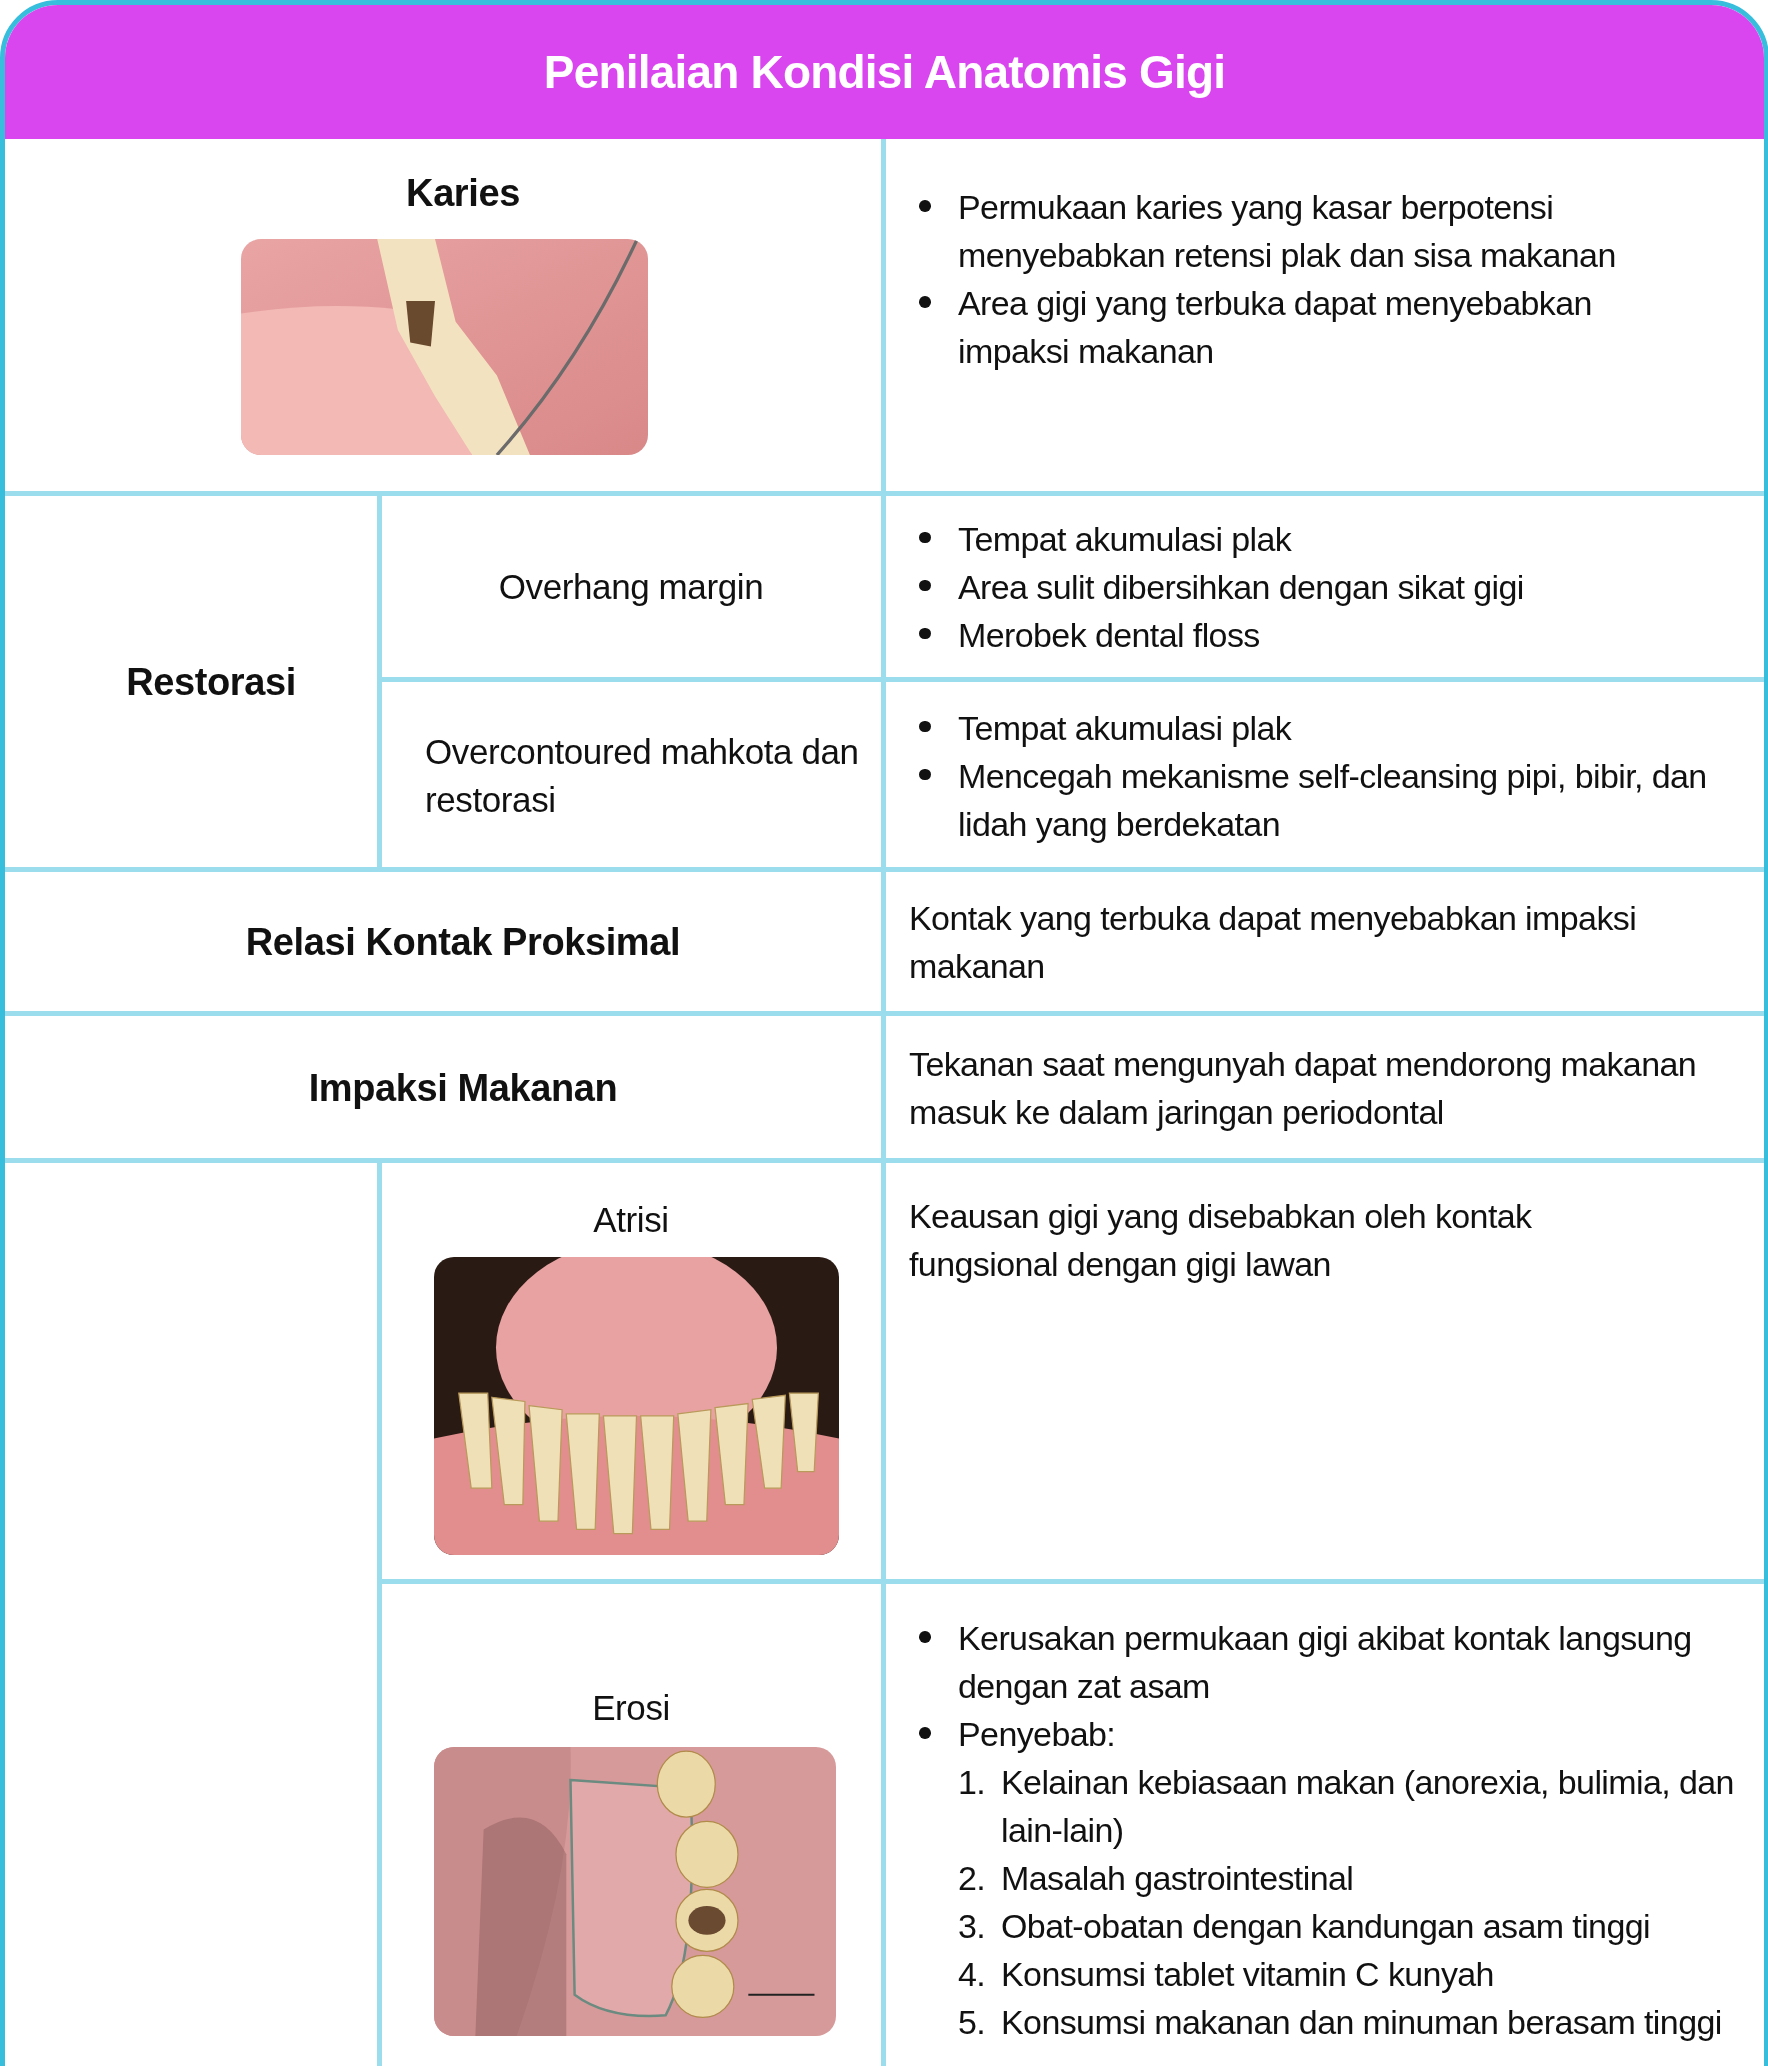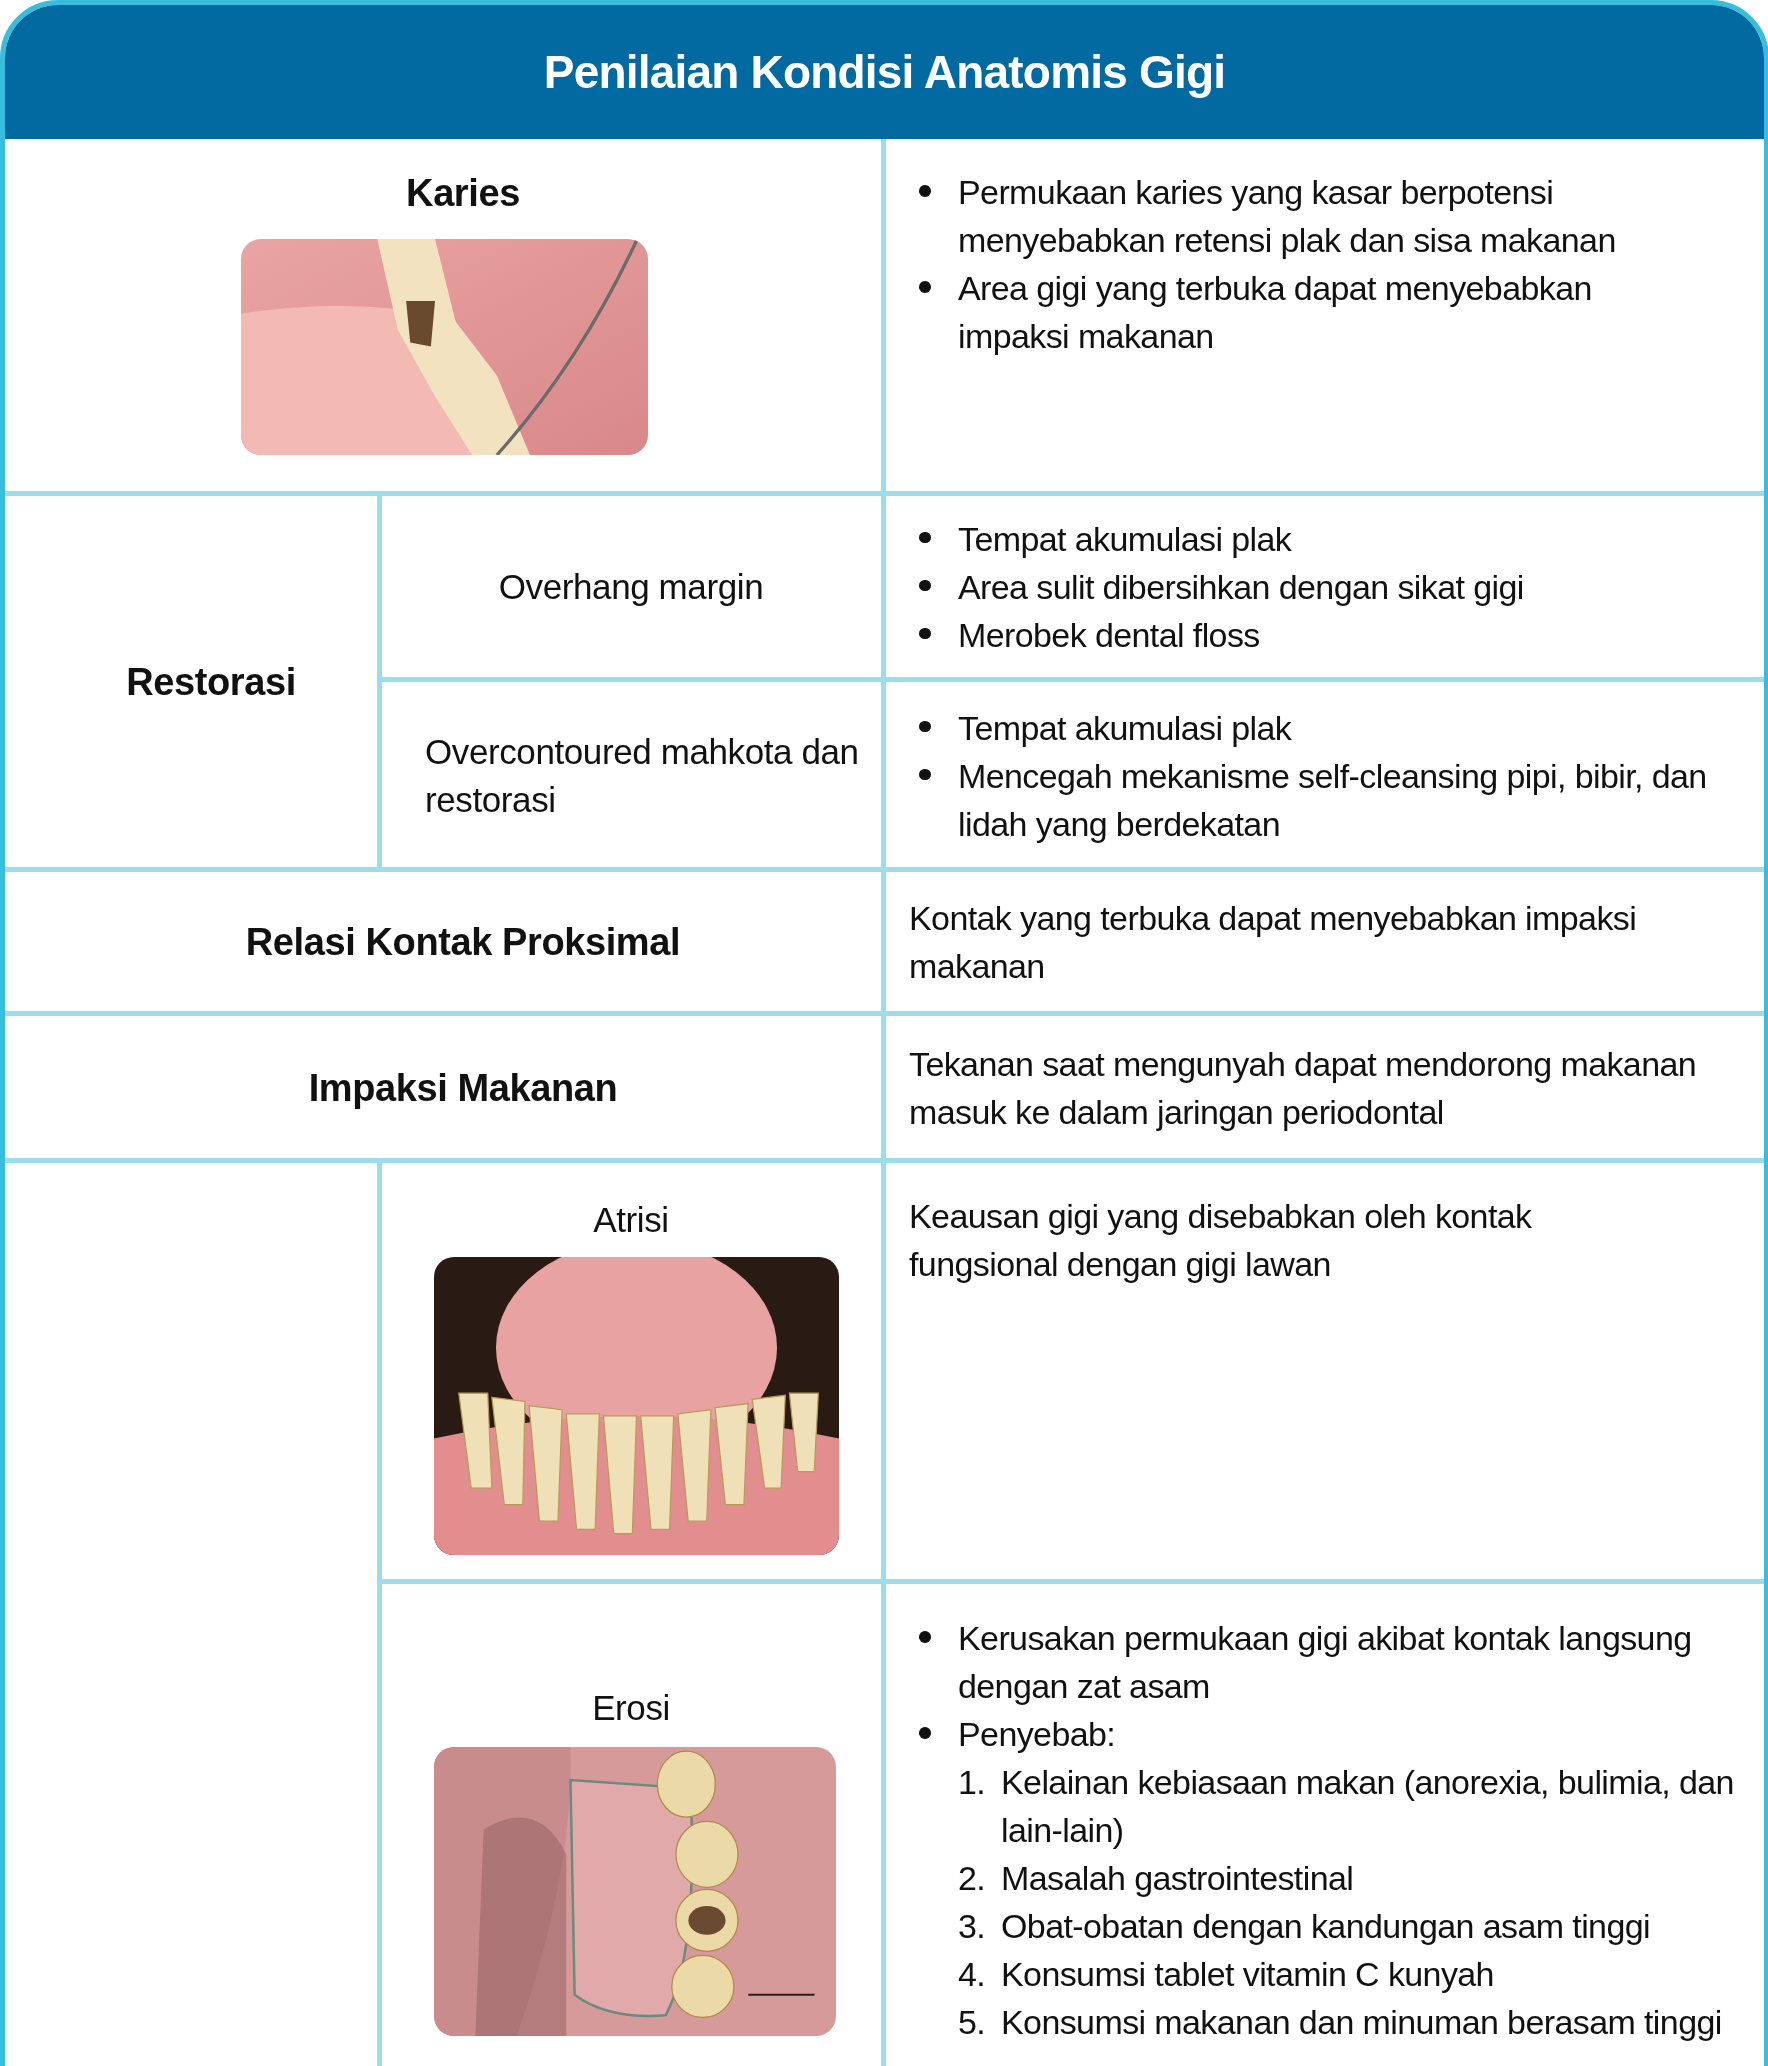--- a/index.html
+++ b/index.html
@@ -2,21 +2,21 @@
 <html style="font-size:6.6px"><head>
 <meta charset="utf-8">
 <style>
   html, body { margin: 0; padding: 0; background: #ffffff; }
   body { width: 1769px; height: 3304px; position: relative; overflow: hidden;
          font-family: "Liberation Sans", "DejaVu Sans", sans-serif; color: #111; }
   .frame { position: absolute; left: 0; top: 0; width: 1769px; height: 3304px;
            box-sizing: border-box; border: 5.4px solid #36BEDC; border-radius: 58px;
            overflow: hidden; background: #fff; }
   .header { position: absolute; left: 0; top: 0; right: 0; height: 134px;
-            background: #0369a1; display: flex; align-items: center; justify-content: center; }
+            background: #d946ef; display: flex; align-items: center; justify-content: center; }
   .header h1 { margin: 0; color: #fff; font-weight: 700; font-size: 46px; letter-spacing: -0.8px; }
   .hline { position: absolute; height: 5.4px; background: #9BDDEC; }
   .vline { position: absolute; width: 5.4px; background: #9BDDEC; }
   .cell { position: absolute; box-sizing: border-box; display: flex; flex-direction: column; }
   .center { align-items: center; justify-content: center; text-align: left; }
   .label-bold { font-weight: 700; font-size: 38px; line-height: 50px; letter-spacing: -0.4px; padding-left: 40px; }
   .label { font-size: 35px; line-height: 48px; letter-spacing: -0.4px; }
   .desc { font-size: 34px; line-height: 48px; letter-spacing: -0.6px; padding: 25px 16.5px 0 29px; }
   .desc.mid { justify-content: center; padding-top: 0; }
   ul.bul { margin: 0; padding: 0; list-style: none; }
@@ -61,21 +61,21 @@
           </linearGradient>
         </defs>
         <rect width="986" height="522" fill="url(#kg1)"></rect>
         <path d="M0 180 Q200 150 380 170 L560 522 L0 522 Z" fill="#f2b9b5"></path>
         <path d="M330 0 L470 0 L520 200 L620 330 L700 522 L560 522 L470 380 L380 220 Z" fill="#f3e2c0"></path>
         <path d="M400 150 L470 150 L460 260 L410 250 Z" fill="#6a4a2e"></path>
         <path d="M620 522 Q820 300 960 0" stroke="#6b6b6b" stroke-width="8" fill="none"></path>
       </svg>
     </div>
   </div>
-  <div class="cell desc" style="left:881px; top:134px; width:750px; height:352px; padding-top:29px;">
+  <div class="cell desc" style="left:881px; top:134px; width:750px; height:352px; padding-top:44px;">
     <ul class="bul">
       <li>Permukaan karies yang kasar berpotensi menyebabkan retensi plak dan sisa makanan</li>
       <li>Area gigi yang terbuka dapat menyebabkan impaksi makanan</li>
     </ul>
   </div>
 
   <div class="cell center" style="left:0; top:491px; width:372px; height:371px;">
     <div class="label-bold">Restorasi</div>
   </div>
   <div class="cell center" style="left:377px; top:491px; width:498px; height:181px;">

